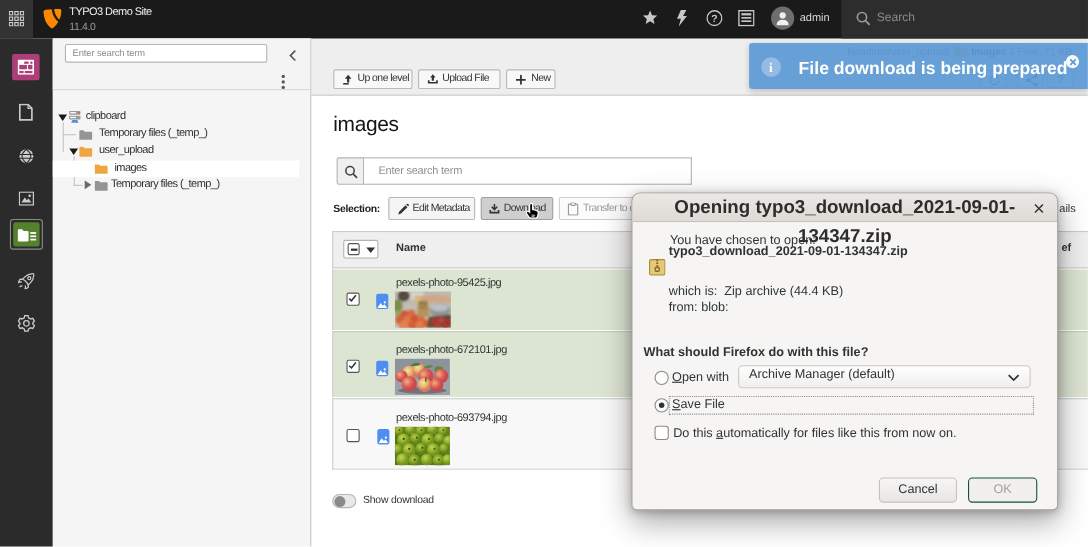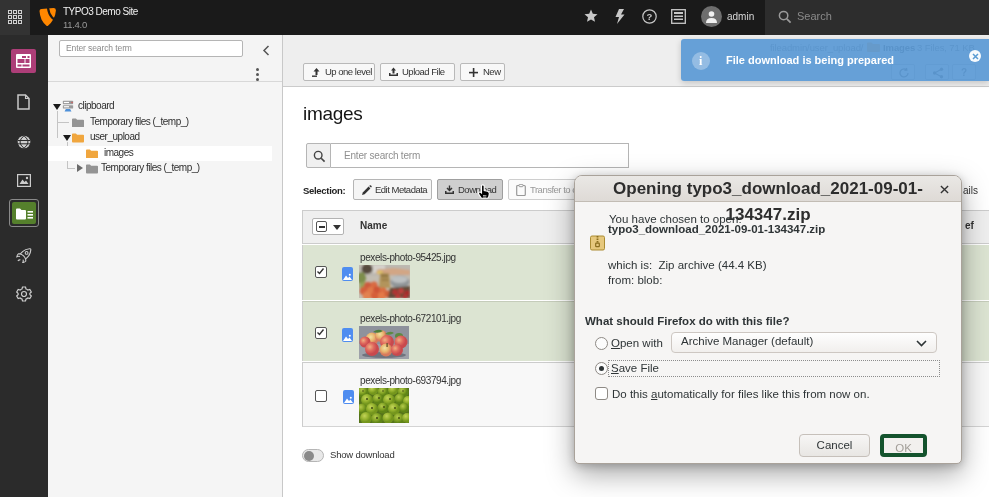--- a/index.html
+++ b/index.html
@@ -459,21 +459,21 @@
           <path d="M0 1.5 Q0 0.5 1 0.5 L4.5 0.5 L6 2 L13 2 Q14 2 14 3 L14 10 Q14 11 13 11 L1 11 Q0 11 0 10 Z" fill="#949494"></path>
         </svg>
     <span class="lbl" style="left:53px;">Temporary files (_temp_)</span>
   </div>
 </div>
 
 <div id="toast">
   <div style="position:absolute;left:11px;top:13px;width:18px;height:18px;background:rgba(255,255,255,0.3);border-radius:50%;">
     <span style="position:absolute;left:7px;top:2px;font-size:12px;font-weight:bold;color:#fff;font-family:'Liberation Serif',serif;">i</span>
   </div>
-  <div style="position:absolute;left:45px;top:15px;font-size:11px;font-weight:bold;color:#fff;">File download is being prepared</div>
+  <div style="position:absolute;left:45px;top:15px;font-size:16px;font-weight:bold;color:#fff;">File download is being prepared</div>
   <div style="position:absolute;left:288px;top:11px;width:12px;height:12px;background:rgba(255,255,255,0.95);border-radius:50%;">
     <svg style="position:absolute;left:2.5px;top:2.5px;" width="7" height="7" viewBox="0 0 7 7">
           <path d="M1 1 L6 6 M6 1 L1 6" stroke="#5a9bd3" stroke-width="1.5"></path>
         </svg>
   </div>
 </div>
 
 <div id="dialog">
   <div id="dlgtitle">Opening typo3_download_2021-09-01-134347.zip
     <svg style="position:absolute;right:12px;top:9px;" width="9" height="9" viewBox="0 0 10 10">
@@ -499,21 +499,21 @@
         </svg>
   </div>
   <div class="abs" style="left:33px;top:184px;width:332px;height:17px;border:1px dotted #8c8c8c;"></div>
   <div class="abs" style="left:20px;top:186px;width:13px;height:13px;border:1px solid #8e8a85;border-radius:50%;background:#fcfcfc;">
     <div class="abs" style="left:3px;top:3px;width:5px;height:5px;background:#2e3436;border-radius:50%;"></div>
   </div>
   <div class="d13" style="left:36px;top:186px;"><span style="text-decoration:underline;">S</span>ave File</div>
   <div class="abs" style="left:20px;top:211px;width:13px;height:13px;border:1px solid #8e8a85;border-radius:3px;background:#fff;"></div>
   <div class="d13" style="left:37px;top:212px;">Do this <span style="text-decoration:underline;">a</span>utomatically for files like this from now on.</div>
   <div class="gtkbtn" style="left:224px;width:71px;background:linear-gradient(#f7f6f5,#e8e6e3);border:1px solid #c6c0ba;color:#2e3436;">Cancel</div>
-  <div class="gtkbtn" style="left:305px;width:47px;background:#f2f0ee;border:4px solid #14532d;color:#a39f99;">OK</div>
+  <div class="gtkbtn" style="left:305px;width:63px;background:#f2f0ee;border:1px solid #14532d;color:#a39f99;">OK</div>
 </div>
 
 <svg style="position:absolute;left:478px;top:184px;z-index:50;" width="13" height="17" viewBox="0 0 13 17">
   <path d="M3.5 1.5 Q4.5 0.3 5.8 1.2 Q6.2 1.6 6.2 2.5 L6.2 6.5 L9.5 7.2 Q11.5 7.8 11.3 9.8 L10.8 12.5 Q10.5 14.3 8.8 14.3 L4.8 14.3 Q3.5 14.3 2.7 13.2 L0.9 10.4 Q0 8.9 1.2 8.2 Q2.2 7.7 3.1 8.6 L3.5 9 Z" fill="#000" stroke="#fff" stroke-width="1.1"></path>
   <path d="M5 11.5 L8.5 11.8 M5 13 L8.2 13.2" stroke="#fff" stroke-width="0.7"></path>
 </svg>
 
 </div>
 
 </body></html>

